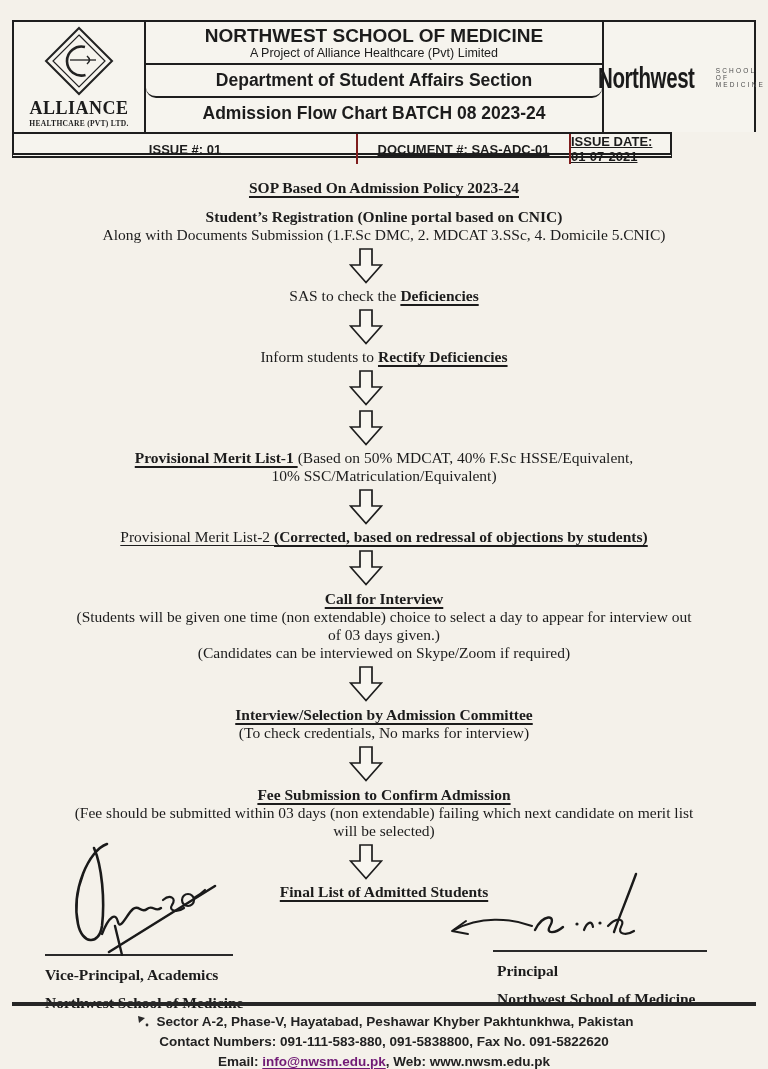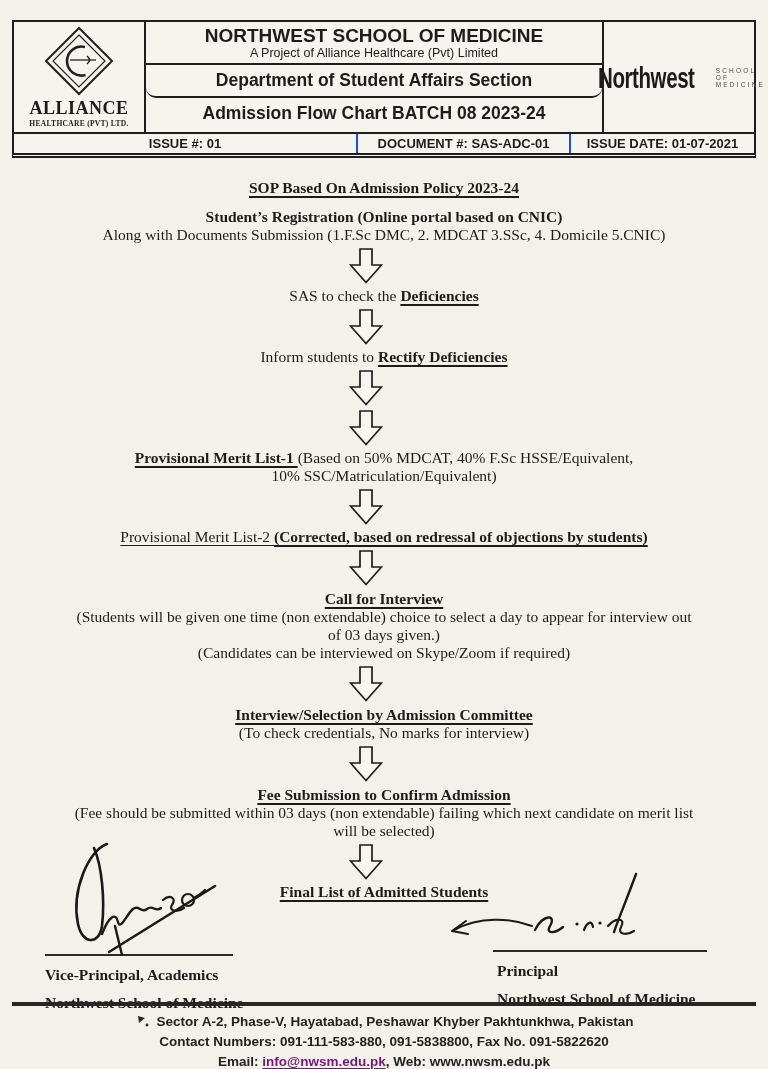--- a/index.html
+++ b/index.html
@@ -38,27 +38,27 @@
   }
   .nw-wordmark { display:flex; flex-direction:row; align-items:flex-start; }
   .nw-name {
     font-family:"Liberation Sans", sans-serif; font-weight:bold; font-size:25px; line-height:24px;
     transform:scale(.82,1.18); transform-origin:left center; letter-spacing:-.5px; color:#1b1b1b;
   }
   .nw-sub { font-family:"Liberation Sans", sans-serif; font-size:6.5px; letter-spacing:2.2px; color:#4c4c4c; margin-top:2px; }
   
   .issue-row {
     display:grid; grid-template-columns:342px 213px 1fr;
-    width:744px; height:26px;
+    width:660px; height:26px;
     border:2px solid #1e1e1e; border-bottom:5px double #1e1e1e;
     font-family:"Liberation Sans", sans-serif; font-weight:bold; font-size:13px;
     background:#f6f4ee;
   }
   .issue-row > div { display:flex; align-items:center; justify-content:center; }
-  .issue-row > div + div { border-left:2px solid #1d4ed8; }
+  .issue-row > div + div { border-left:2px solid #7f1d1d;text-decoration:underline; }
   
   .flow { text-align:center; padding-top:21px; font-size:15.5px; line-height:18px; }
   .b  { font-weight:bold; }
   .u  { text-decoration:underline; text-decoration-thickness:1.4px; text-underline-offset:3px; }
   .bu { font-weight:bold; text-decoration:underline; text-decoration-thickness:1.5px; text-underline-offset:3px; }
   .sop-heading { font-size:15.5px; }
   .step  { margin-top:10px; }
   .step .title { line-height:19px; }
   .flow-arrow {
     display:block; margin:4px auto 3px; transform:translateX(-18px);

